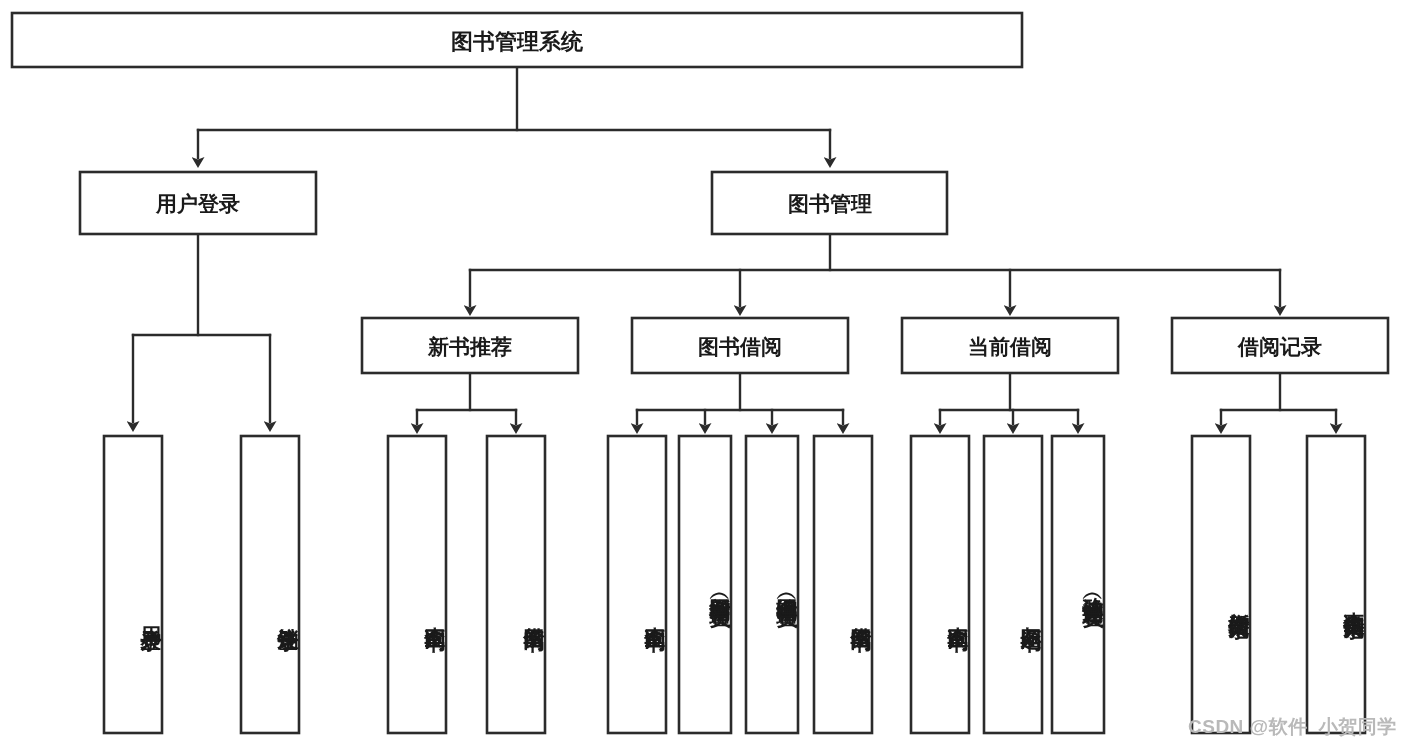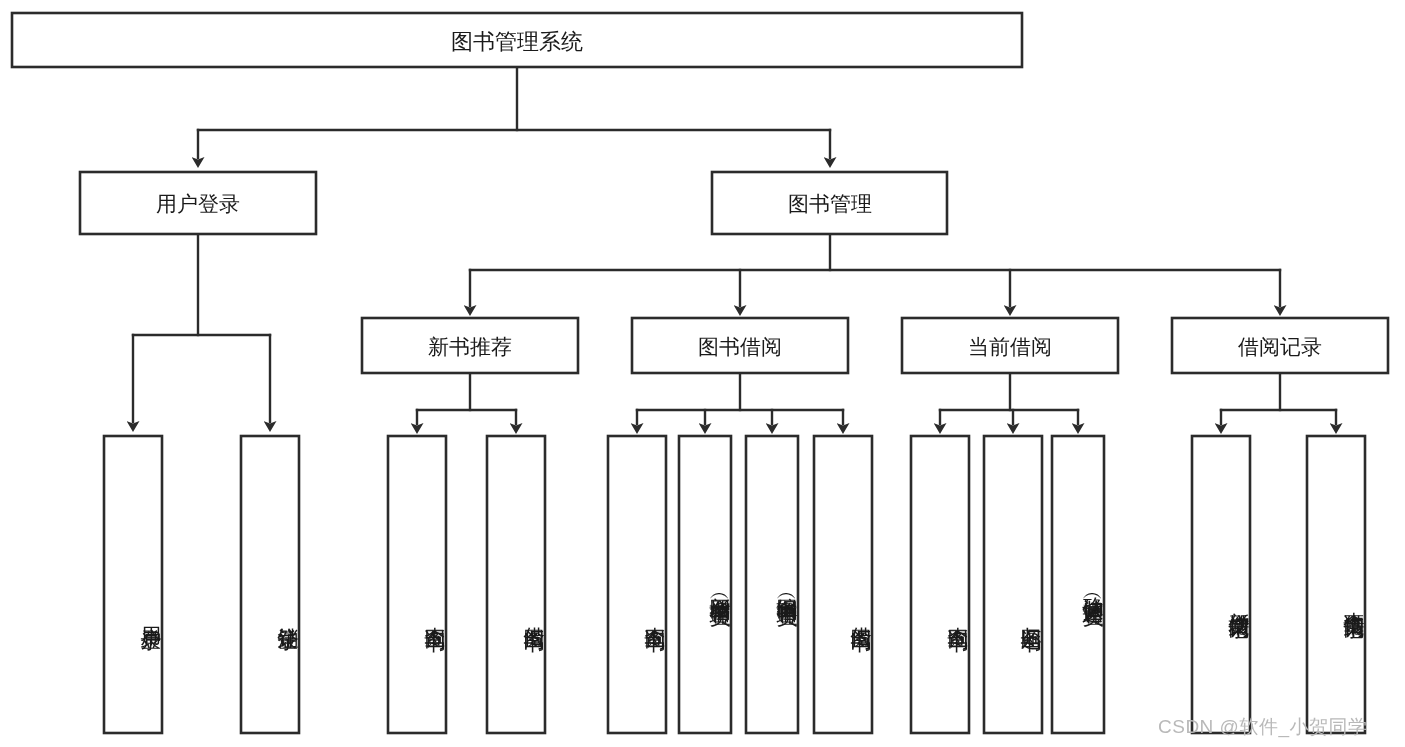--- a/index.html
+++ b/index.html
@@ -11,20 +11,21 @@
     width: 1405px;
     height: 747px;
     font-family: "Liberation Sans", "DejaVu Sans", sans-serif;
     overflow: hidden;
     position: relative;
   }
   #diagram-root {
     position: relative;
     width: 1116px;
     height: 747px;
+    font-weight: bold;
   }
   svg#diagram-svg {
     position: absolute;
     top: 0;
     left: 0;
     width: 1405px;
     height: 747px;
     display: block;
   }
   .node-box {
@@ -63,21 +64,21 @@
     letter-spacing: 1.5px;
     text-align: left;
     white-space: nowrap;
     pointer-events: none;
     display: flex;
     align-items: flex-start;
     justify-content: center;
   }
   .watermark {
     position: absolute;
-    left: 1158px;
+    left: 1188px;
     top: 714px;
     font-family: "Liberation Sans", "DejaVu Sans", sans-serif;
     font-size: 19px;
     color: #b9b9b9;
     white-space: nowrap;
     letter-spacing: 0.5px;
   }
 </style>
 </head>
 <body>

